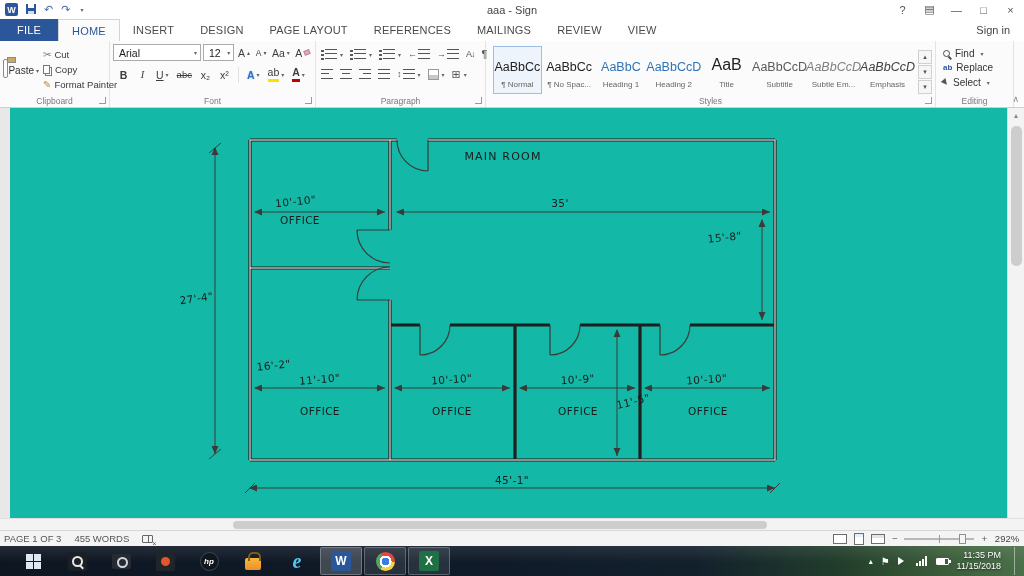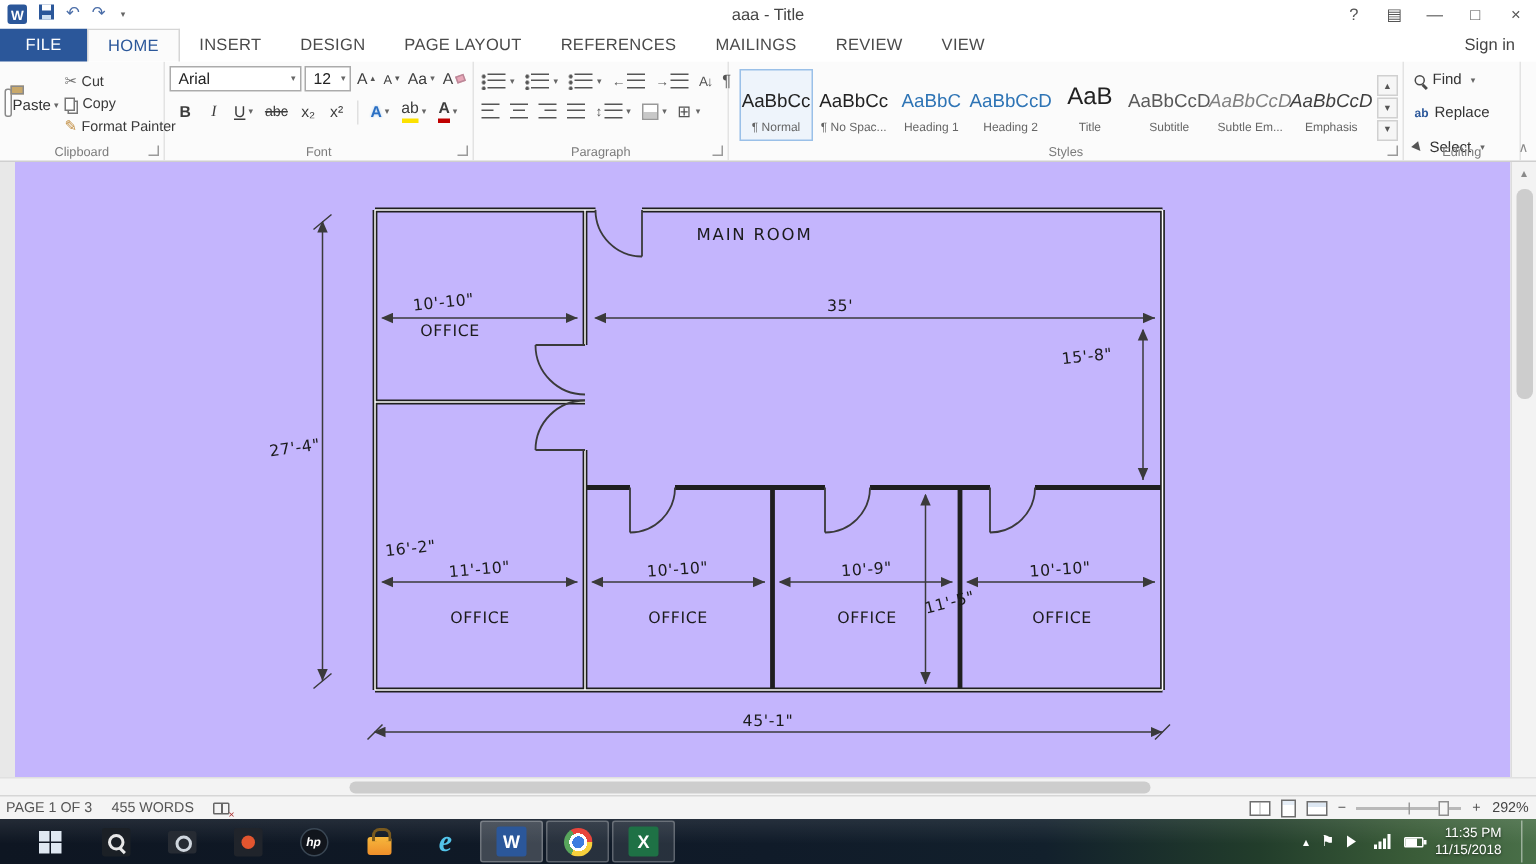--- a/index.html
+++ b/index.html
@@ -93,29 +93,29 @@
 .st-title .sp{font-size:16px}
 .st-sub .sp{color:#595959}
 .st-subem .sp{color:#808080;font-style:italic}
 .st-em .sp{font-style:italic;color:#404040}
 .stscroll{display:flex;flex-direction:column;gap:1px;justify-content:center;padding:3px 0 0 2px}
 .stscroll span{width:14px;height:14px;border:1px solid #d0d0d0;background:#f6f6f6;font-size:7px;color:#555;display:flex;align-items:center;justify-content:center}
 .more-line{border-top:1px solid #555;padding-top:1px;line-height:.8}
 
 
 .g-edit{width:78px}
-.g-edit .content{display:flex;flex-direction:column;gap:11px;padding:4px 2px 0 4px}
+.g-edit .content{display:flex;flex-direction:column;gap:3px;padding:4px 2px 0 4px}
 .erow{display:flex;align-items:center;gap:4px;font-size:10px;color:#333;white-space:nowrap}
 .ic-find{display:inline-block;width:7px;height:7px;border:1.5px solid #4a4a4a;border-radius:50%;position:relative;margin-right:1px}
 .ic-find::after{content:"";position:absolute;right:-3px;bottom:-2px;width:4px;height:1.5px;background:#4a4a4a;transform:rotate(45deg)}
 .ic-replace{font-style:normal;font-size:8px;color:#2b579a;font-weight:bold}
 .ic-select{width:0;height:0;border:3.5px solid transparent;border-top:6px solid #555;transform:rotate(-40deg);display:inline-block;margin-top:3px}
 
 
-.docarea{position:absolute;top:108px;left:0;width:1007px;height:410px;background:#c4b5fd}
+.docarea{position:absolute;top:108px;left:0;width:1007px;height:410px;background:#14b8a6}
 .lstrip{position:absolute;top:108px;left:0;width:10px;height:410px;background:#e8e8e8;z-index:2}
 .floorplan{position:absolute;left:0;top:0;font-family:"DejaVu Sans",sans-serif}
 .fp-text text{font-size:10.5px;fill:#1b1b1b;letter-spacing:.4px}
 .fp-text .big{font-size:11px;letter-spacing:1.2px}
 .vscroll{position:absolute;right:0;top:108px;width:17px;height:410px;background:#f3f3f3;border-left:1px solid #dcdcdc;text-align:center;z-index:3}
 .vs-up{display:block;color:#8a8a8a;font-size:8px;padding-top:3px}
 .vthumb{position:absolute;top:18px;left:3px;width:11px;height:140px;background:#cdcdcd;border-radius:5px}
 .hscroll{position:absolute;top:518px;left:0;width:1024px;height:12px;background:#f3f3f3;border-top:1px solid #e0e0e0;z-index:3}
 .hthumb{position:absolute;left:233px;top:2px;width:534px;height:8px;background:#cdcdcd;border-radius:4px}
 
@@ -173,21 +173,21 @@
 <div class="screen">
 
   <div class="titlebar">
     <div class="qat">
       <span class="app-ic">W</span>
       <span><i class="ic-save"></i></span>
       <span class="qat-g">↶</span>
       <span class="qat-g">↷</span>
       <i class="dd">▾</i>
     </div>
-    <div class="win-title">aaa - Title</div>
+    <div class="win-title">aaa - Sign</div>
     <div class="winctl">
       <span>?</span>
       <span>▤</span>
       <span>—</span>
       <span>□</span>
       <span>×</span>
     </div>
   </div>
 
   <div class="tabrow">

